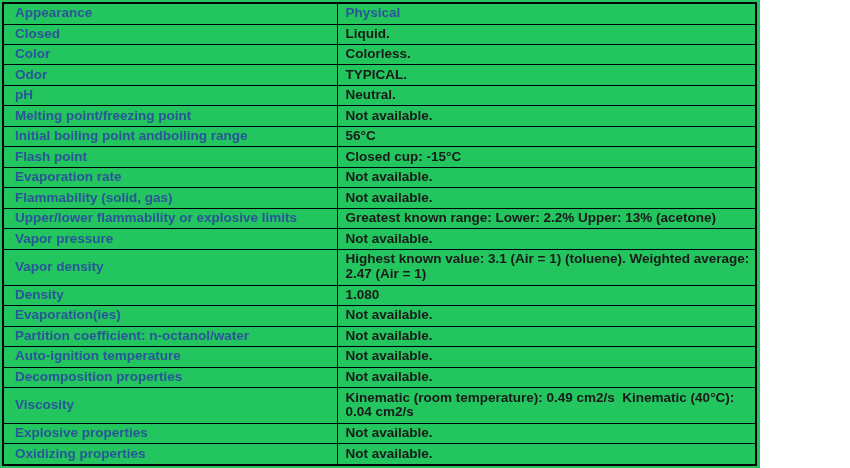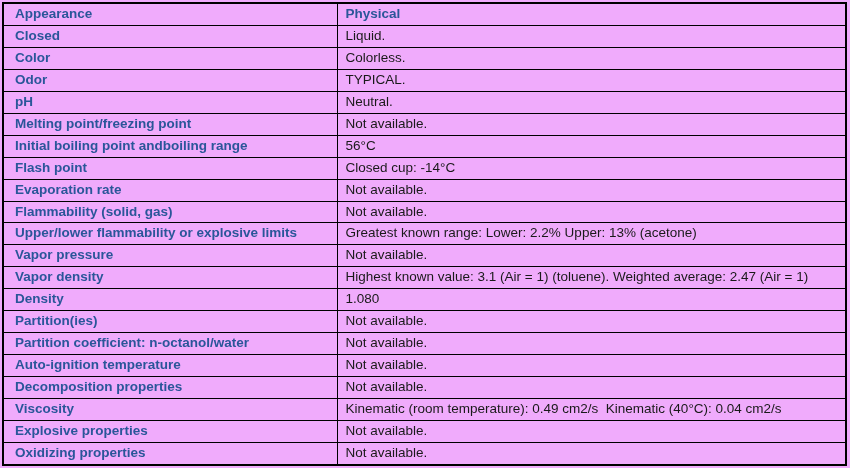--- a/index.html
+++ b/index.html
@@ -8,24 +8,24 @@
     --value-black: #1a1a1a;
   }
   * { box-sizing: border-box; }
   html, body {
     margin: 0;
     padding: 0;
     background: #ffffff;
     font-family: "Liberation Sans", "DejaVu Sans", sans-serif;
   }
   .page {
-    width: 850px;
+    width: 760px;
     height: 468px;
     padding: 2px 3px 2px 2px;
-    background: #f0abfc;
+    background: #22c55e;
   }
   table.props {
     width: 100%;
     height: 100%;
     border-collapse: collapse;
     table-layout: fixed;
     border: 2px solid var(--border-color);
   }
   table.props td {
     border: 1px solid var(--border-color);
@@ -37,21 +37,21 @@
   }
   td.label-cell {
     width: 334px;
     padding: 2px 4px 2px 11px;
     color: var(--label-blue);
     font-weight: bold;
   }
   td.value-cell {
     padding: 2px 4px 2px 8px;
     color: var(--value-black);
-    font-weight: normal;
+    font-weight: bold;
   }
   td.value-cell.emphasis {
     color: var(--label-blue);
     font-weight: bold;
   }
 </style>
 </head>
 <body>
 
 <div class="page">
@@ -80,21 +80,21 @@
         <tr>
           <td class="label-cell">Melting point/freezing point</td>
           <td class="value-cell">Not available.</td>
         </tr>
         <tr>
           <td class="label-cell">Initial boiling point andboiling range</td>
           <td class="value-cell">56°C</td>
         </tr>
         <tr>
           <td class="label-cell">Flash point</td>
-          <td class="value-cell">Closed cup: -14°C</td>
+          <td class="value-cell">Closed cup: -15°C</td>
         </tr>
         <tr>
           <td class="label-cell">Evaporation rate</td>
           <td class="value-cell">Not available.</td>
         </tr>
         <tr>
           <td class="label-cell">Flammability (solid, gas)</td>
           <td class="value-cell">Not available.</td>
         </tr>
         <tr>
@@ -107,21 +107,21 @@
         </tr>
         <tr>
           <td class="label-cell">Vapor density</td>
           <td class="value-cell">Highest known value: 3.1 (Air = 1) (toluene). Weighted average: 2.47 (Air = 1)</td>
         </tr>
         <tr>
           <td class="label-cell">Density</td>
           <td class="value-cell">1.080</td>
         </tr>
         <tr>
-          <td class="label-cell">Partition(ies)</td>
+          <td class="label-cell">Evaporation(ies)</td>
           <td class="value-cell">Not available.</td>
         </tr>
         <tr>
           <td class="label-cell">Partition coefficient: n-octanol/water</td>
           <td class="value-cell">Not available.</td>
         </tr>
         <tr>
           <td class="label-cell">Auto-ignition temperature</td>
           <td class="value-cell">Not available.</td>
         </tr>

